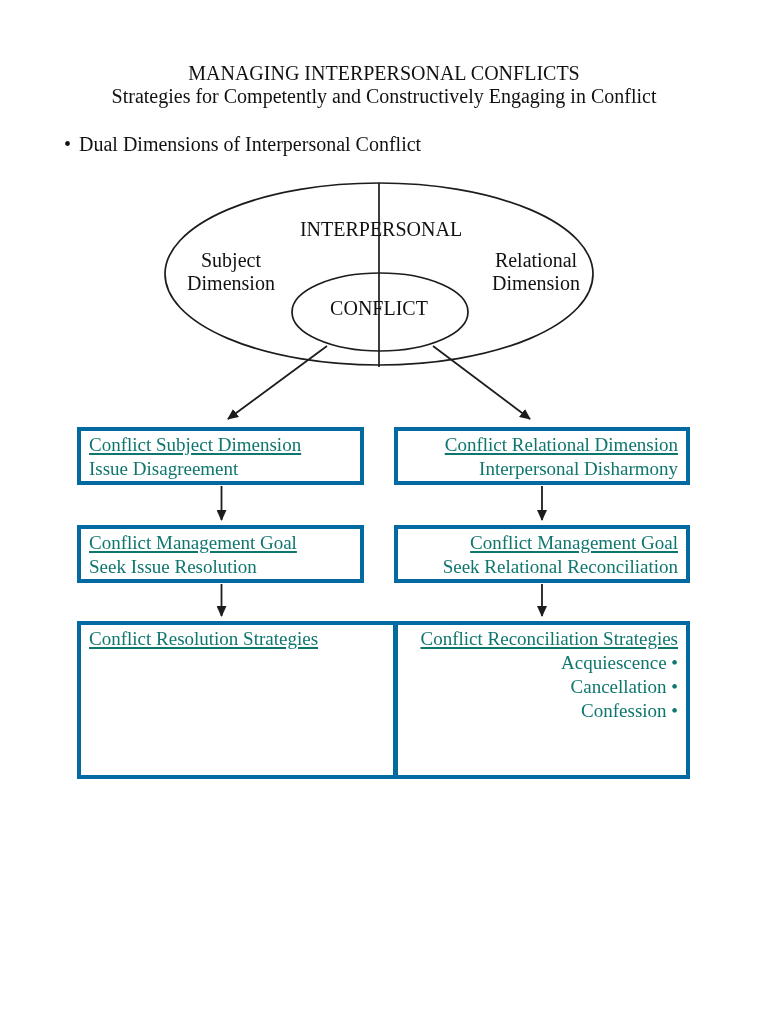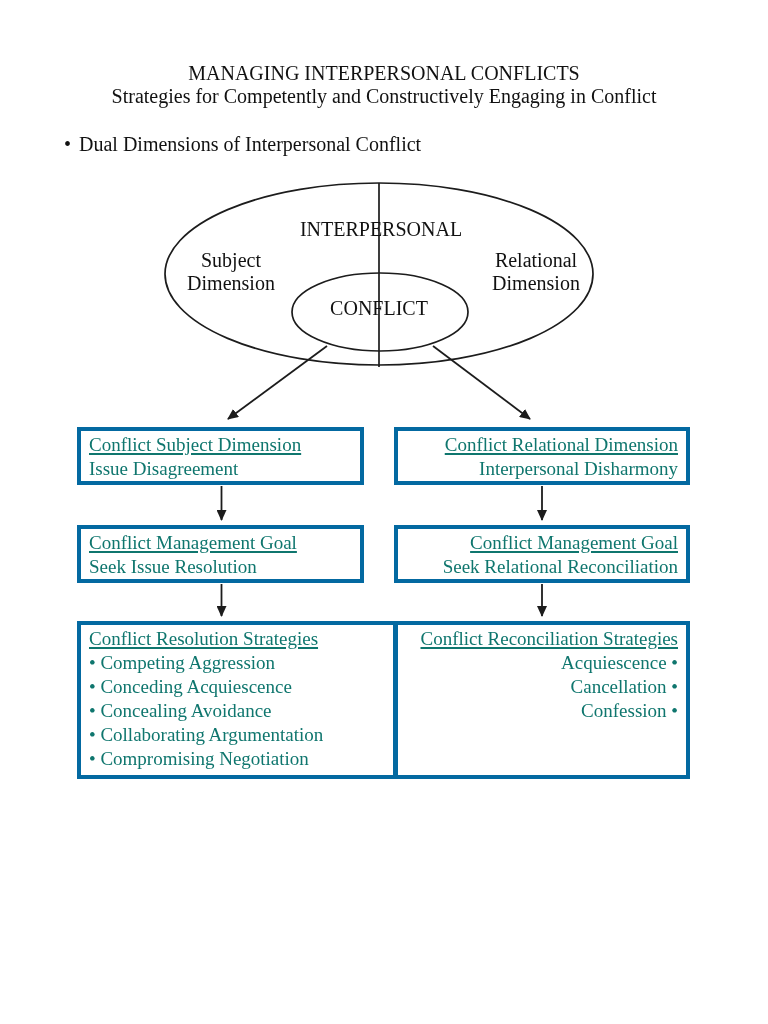--- a/index.html
+++ b/index.html
@@ -134,27 +134,20 @@
 
   <div class="box" id="box-left-2">
     <div class="heading">Conflict Management Goal</div>
     <div>
         <div class="line">Seek Issue Resolution</div>
       </div>
   </div>
 
   <div class="box" id="box-left-3">
     <div class="heading">Conflict Resolution Strategies</div>
-    <div>
-        <div class="line">• Competing Aggression</div>
-        <div class="line">• Conceding Acquiescence</div>
-        <div class="line">• Concealing Avoidance</div>
-        <div class="line">• Collaborating Argumentation</div>
-        <div class="line">• Compromising Negotiation</div>
-      </div>
   </div>
 
   <div class="box right-col" id="box-right-1">
     <div class="heading">Conflict Relational Dimension</div>
     <div>
         <div class="line">Interpersonal Disharmony</div>
       </div>
   </div>
 
   <div class="box right-col" id="box-right-2">

